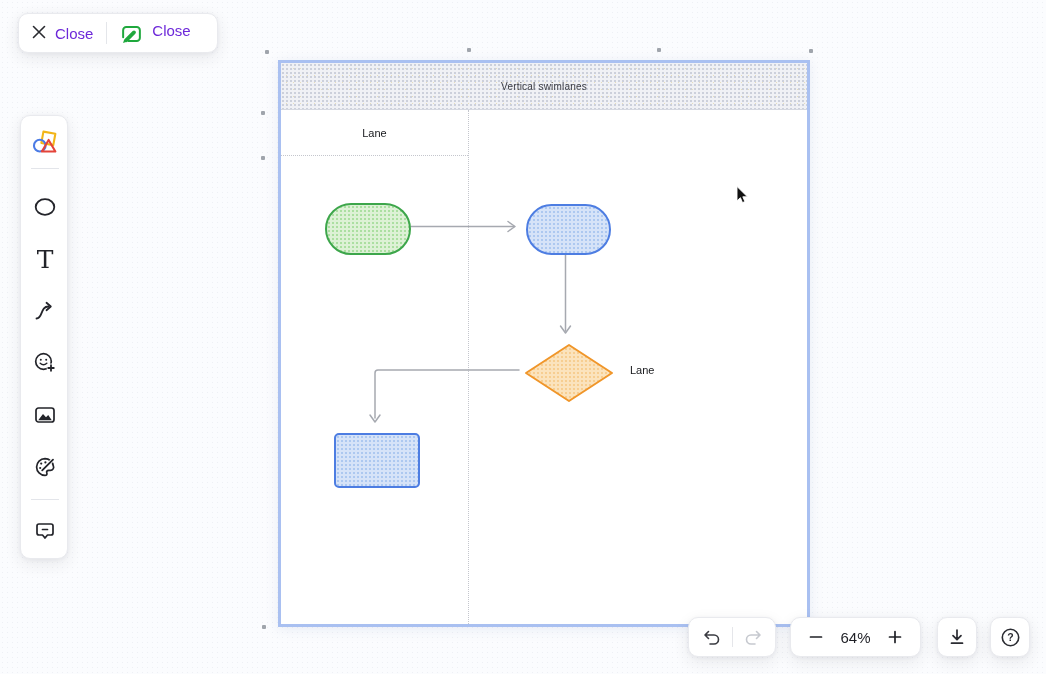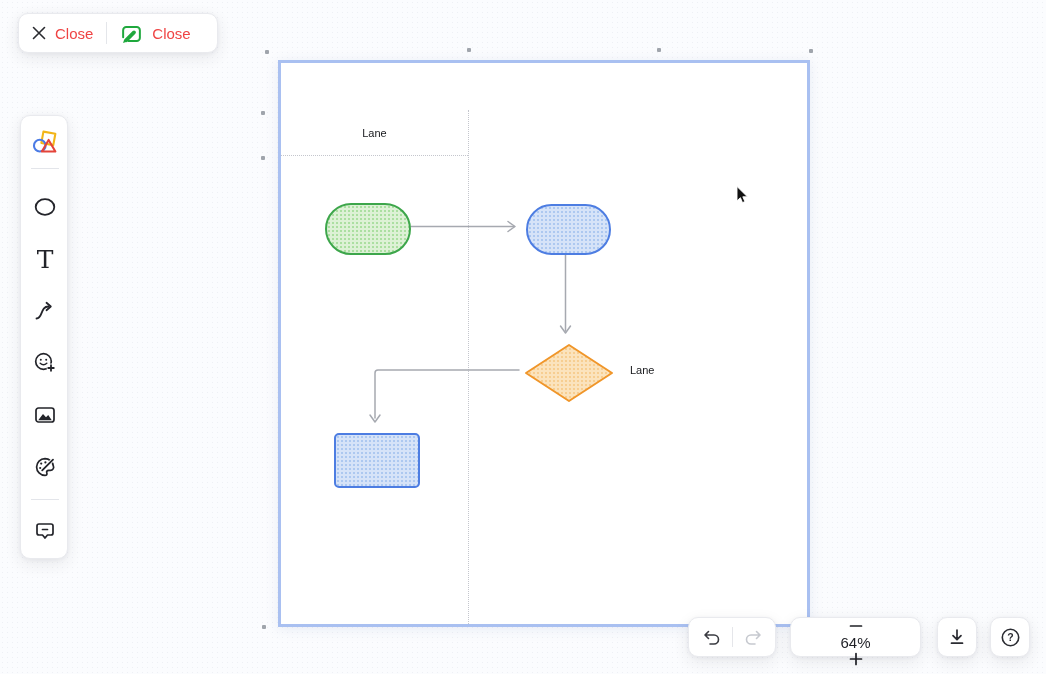--- a/index.html
+++ b/index.html
@@ -18,22 +18,22 @@
     background-image:radial-gradient(#eef0f5 0.9px,transparent 0.9px);
     background-size:5px 5px;
     position:relative;color:var(--ink);
   }
   .card{
     position:absolute;background:#fff;border:1px solid #e9eaee;border-radius:10px;
     box-shadow:0 1px 4px rgba(40,44,60,.05),0 5px 16px rgba(40,44,60,.09);
   }
   
   .topbar{left:18px;top:13px;width:200px;height:40px;display:flex;align-items:center;padding:0 13px;}
-  .tb-btn{display:flex;align-items:center;gap:9px;background:none;border:none;cursor:pointer;
-          font-family:inherit;font-size:15px;color:#ef4444;}
+  .tb-btn{display:flex;gap:9px;background:none;border:none;cursor:pointer;
+          font-family:inherit;font-size:15px;color:#6d28d9;}
   .tb-divider{width:1px;height:22px;background:#e4e6ea;margin:0 13px;}
   
   .toolbar{left:20px;top:115px;width:48px;height:444px;}
   .tool-btn{position:absolute;left:6px;width:36px;height:36px;border:none;background:none;
             display:flex;align-items:center;justify-content:center;cursor:pointer;border-radius:8px;}
   .tool-divider{position:absolute;left:10px;width:28px;height:1px;background:#e3e5ea;}
   .serif-T{font-family:"DejaVu Serif","Liberation Serif",serif;font-size:25px;line-height:1;color:var(--ink);}
   
   .frame{
     position:absolute;left:278px;top:60px;width:532px;height:567px;background:#fff;
@@ -64,21 +64,21 @@
   .sh-rect{left:53px;top:370px;width:86px;height:55px;border:2px solid var(--blue-border);border-radius:5px;
     background-color:var(--blue-fill);
     background-image:radial-gradient(#adc8f0 1px,transparent 1px);background-size:4px 4px;}
   .floating-label{position:absolute;left:349px;top:301px;font-size:11px;color:#17181c;}
   .connector-layer{position:absolute;left:-3px;top:-3px;width:532px;height:567px;}
   .handle{position:absolute;width:4px;height:4px;background:#8f959e;opacity:.85;border-radius:1px;}
   
   .history-card{left:688px;top:617px;width:88px;height:40px;display:flex;align-items:center;justify-content:center;z-index:5;}
   .icon-btn{width:40px;height:38px;border:none;background:none;display:flex;align-items:center;justify-content:center;cursor:pointer;}
   .hist-divider{width:1px;height:20px;background:#e5e6ea;}
-  .zoom-card{left:790px;top:617px;width:131px;height:40px;display:flex;align-items:center;padding:0 13px;z-index:5;flex-direction:column;}
+  .zoom-card{left:790px;top:617px;width:131px;height:40px;display:flex;align-items:center;justify-content:space-between;padding:0 13px;z-index:5;}
   .zoom-btn{width:24px;height:24px;border:none;background:none;display:flex;align-items:center;justify-content:center;cursor:pointer;}
   .zoom-value{font-size:15px;color:#1f2026;}
   .square-card{width:40px;height:40px;display:flex;align-items:center;justify-content:center;z-index:5;}
   .dl-card{left:937px;top:617px;}
   .help-card{left:990px;top:617px;}
   .cursor{position:absolute;left:736px;top:186px;z-index:9;pointer-events:none;}
   svg{display:block;}
 </style>
 </head>
 <body>
@@ -180,20 +180,23 @@
       <svg width="24" height="24" viewBox="0 0 24 24">
         <path d="M6,5 H18 A2,2 0 0 1 20,7 V14 A2,2 0 0 1 18,16 H14.5 L12,19 L9.5,16 H6 A2,2 0 0 1 4,14 V7 A2,2 0 0 1 6,5 Z" fill="none" stroke="#23242a" stroke-width="1.7" stroke-linejoin="round"></path>
         <path d="M9.5,10.5 H14.5" stroke="#23242a" stroke-width="1.7" stroke-linecap="round"></path>
       </svg>
     </span>
   </button>
 </div>
 
 <div class="frame">
 
+  <div class="frame-header">
+    <span>Vertical swimlanes</span>
+  </div>
 
   <div class="lane-divider"></div>
 
   <div class="lane-title-cell">
     <span>Lane</span>
   </div>
 
   <svg class="connector-layer" width="532" height="567" viewBox="0 0 532 567">
     <g stroke="var(--connector)" stroke-width="1.5" fill="none" stroke-linecap="round" stroke-linejoin="round">
       <g>

